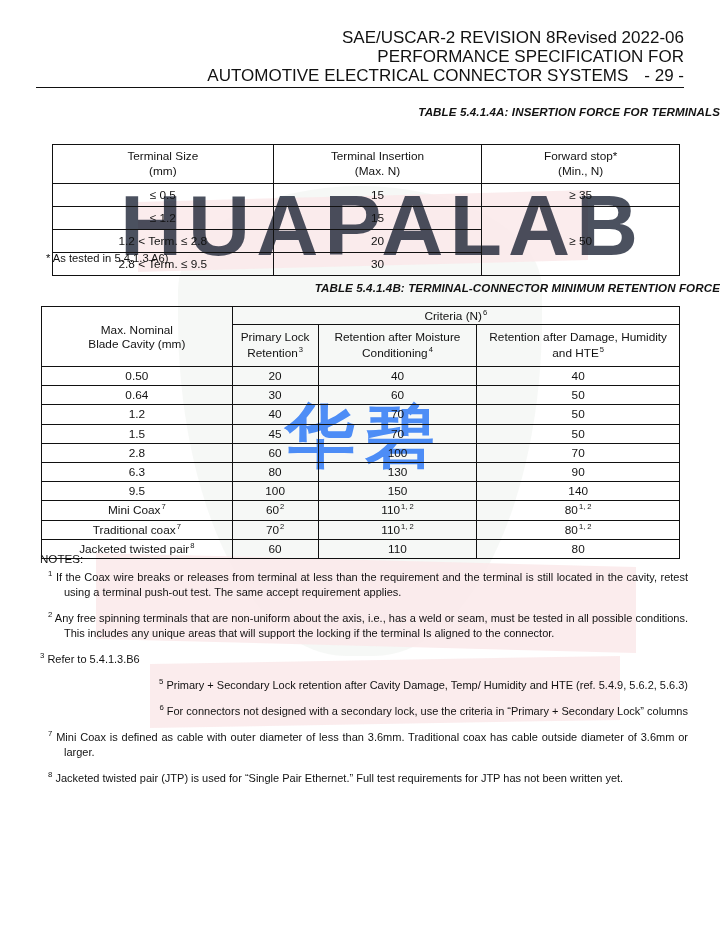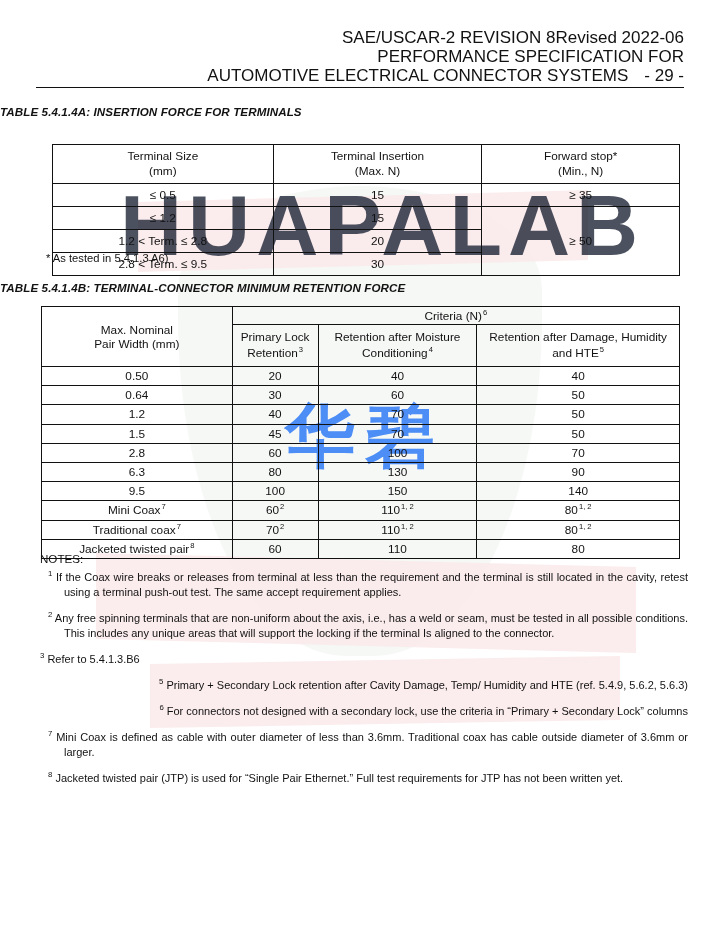--- a/index.html
+++ b/index.html
@@ -109,21 +109,21 @@
     border-bottom: 1.4px solid #111;
     padding-bottom: 2px;
     gap: 16px;
   }
 
   
   .table-title {
     position: absolute;
     width: 720px;
     left: 0;
-    text-align: left;
+    text-align: right;
     font-size: 11.6px;
     font-weight: bold;
     font-style: italic;
     letter-spacing: 0.1px;
   }
   #title-a { top: 105px; }
   #title-b { top: 281px; }
 
   
   table.spec {
@@ -303,21 +303,21 @@
     <colgroup>
       <col class="col-blade">
         <col class="col-prim">
         <col class="col-moist">
         <col class="col-dmg">
     </colgroup>
     <thead>
       <tr>
         <th rowspan="2">
           <div>Max. Nominal</div>
-          <div>Pair Width (mm)</div>
+          <div>Blade Cavity (mm)</div>
         </th>
         <th colspan="3" class="criteria-head">
           <span>Criteria (N)</span><sup>6</sup>
         </th>
       </tr>
       <tr>
         <th class="sub-head">
           <div>Primary Lock</div>
           <div><span>Retention</span><sup>3</sup></div>
         </th>

